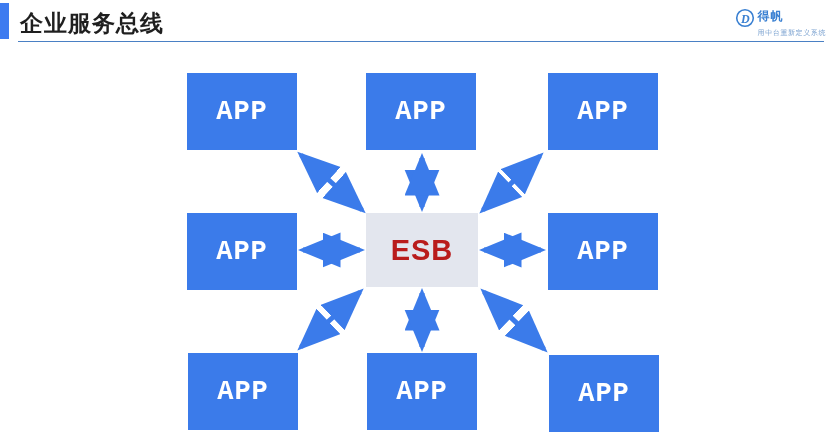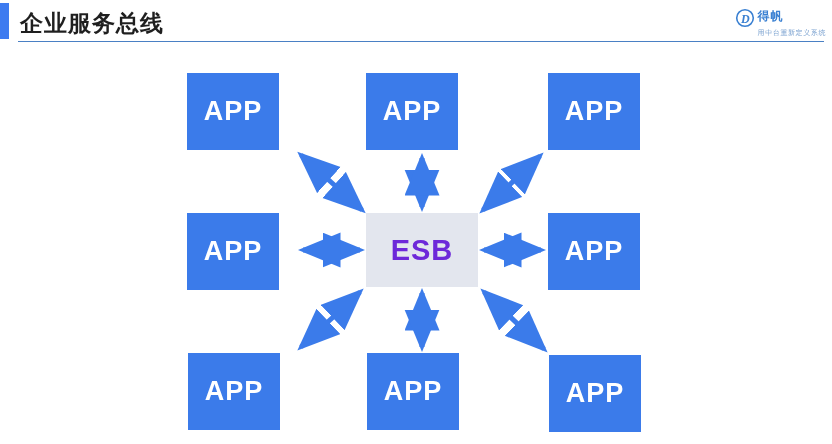--- a/index.html
+++ b/index.html
@@ -19,22 +19,22 @@
   .logo-icon{display:block;margin-top:1px;}
   .logo-texts{display:flex;flex-direction:column;align-items:flex-start;}
   .brand-name{font-size:12px;font-weight:bold;color:#3a80d2;letter-spacing:1px;line-height:19px;}
   .brand-tagline{font-size:7px;color:#7ba2d0;letter-spacing:0.6px;margin-top:2px;white-space:nowrap;}
   
   .arrows{position:absolute;left:0;top:0;width:832px;height:444px;pointer-events:none;}
   .node{
     position:absolute;display:flex;align-items:center;justify-content:center;
     font-weight:bold;letter-spacing:1px;
   }
-  .app{width:92px;height:77px;background:#3b7bea;color:#ffffff;font-size:27px;}
-  .esb{left:366px;top:213px;width:112px;height:74px;background:#e3e6ee;color:#6d28d9;font-size:29px;}
+  .app{width:110px;height:77px;background:#3b7bea;color:#ffffff;font-size:27px;font-family:Liberation Mono, monospace;}
+  .esb{left:366px;top:213px;width:112px;height:74px;background:#e3e6ee;color:#b91c1c;font-size:29px;}
   .pos-tl{left:187px;top:73px;}
   .pos-tm{left:366px;top:73px;}
   .pos-tr{left:548px;top:73px;}
   .pos-ml{left:187px;top:213px;}
   .pos-mr{left:548px;top:213px;}
   .pos-bl{left:188px;top:353px;}
   .pos-bm{left:367px;top:353px;}
   .pos-br{left:549px;top:355px;}
   
   .watermark{

